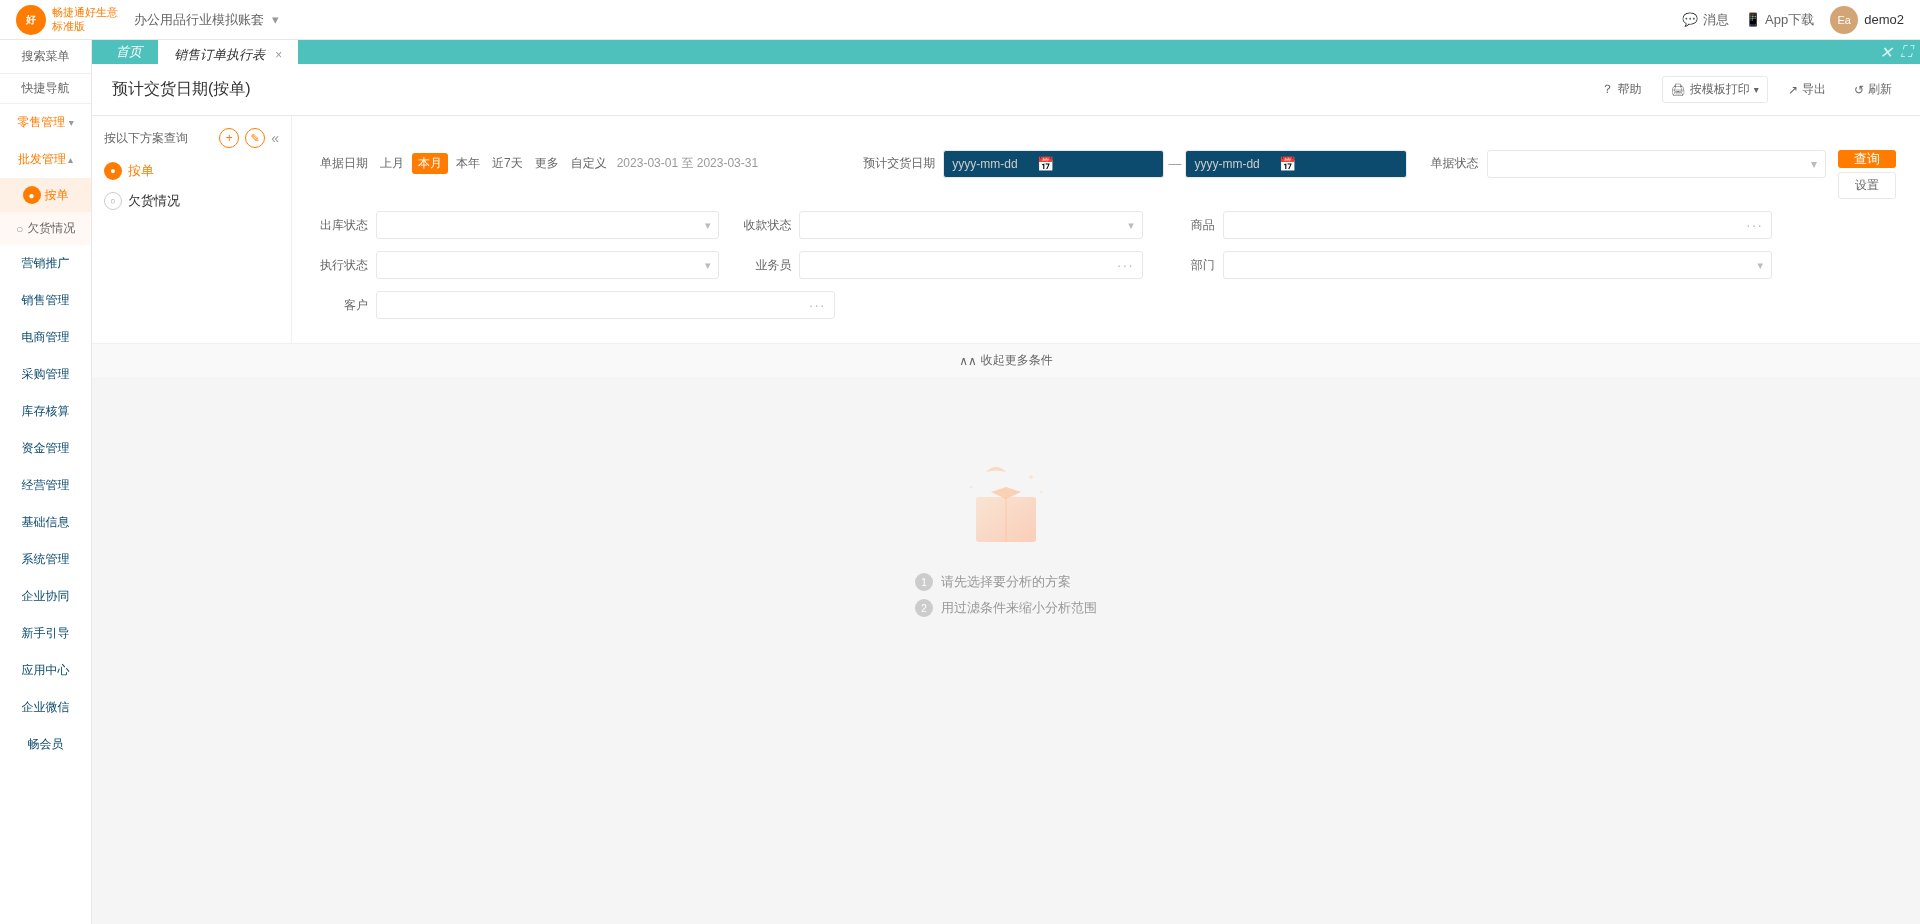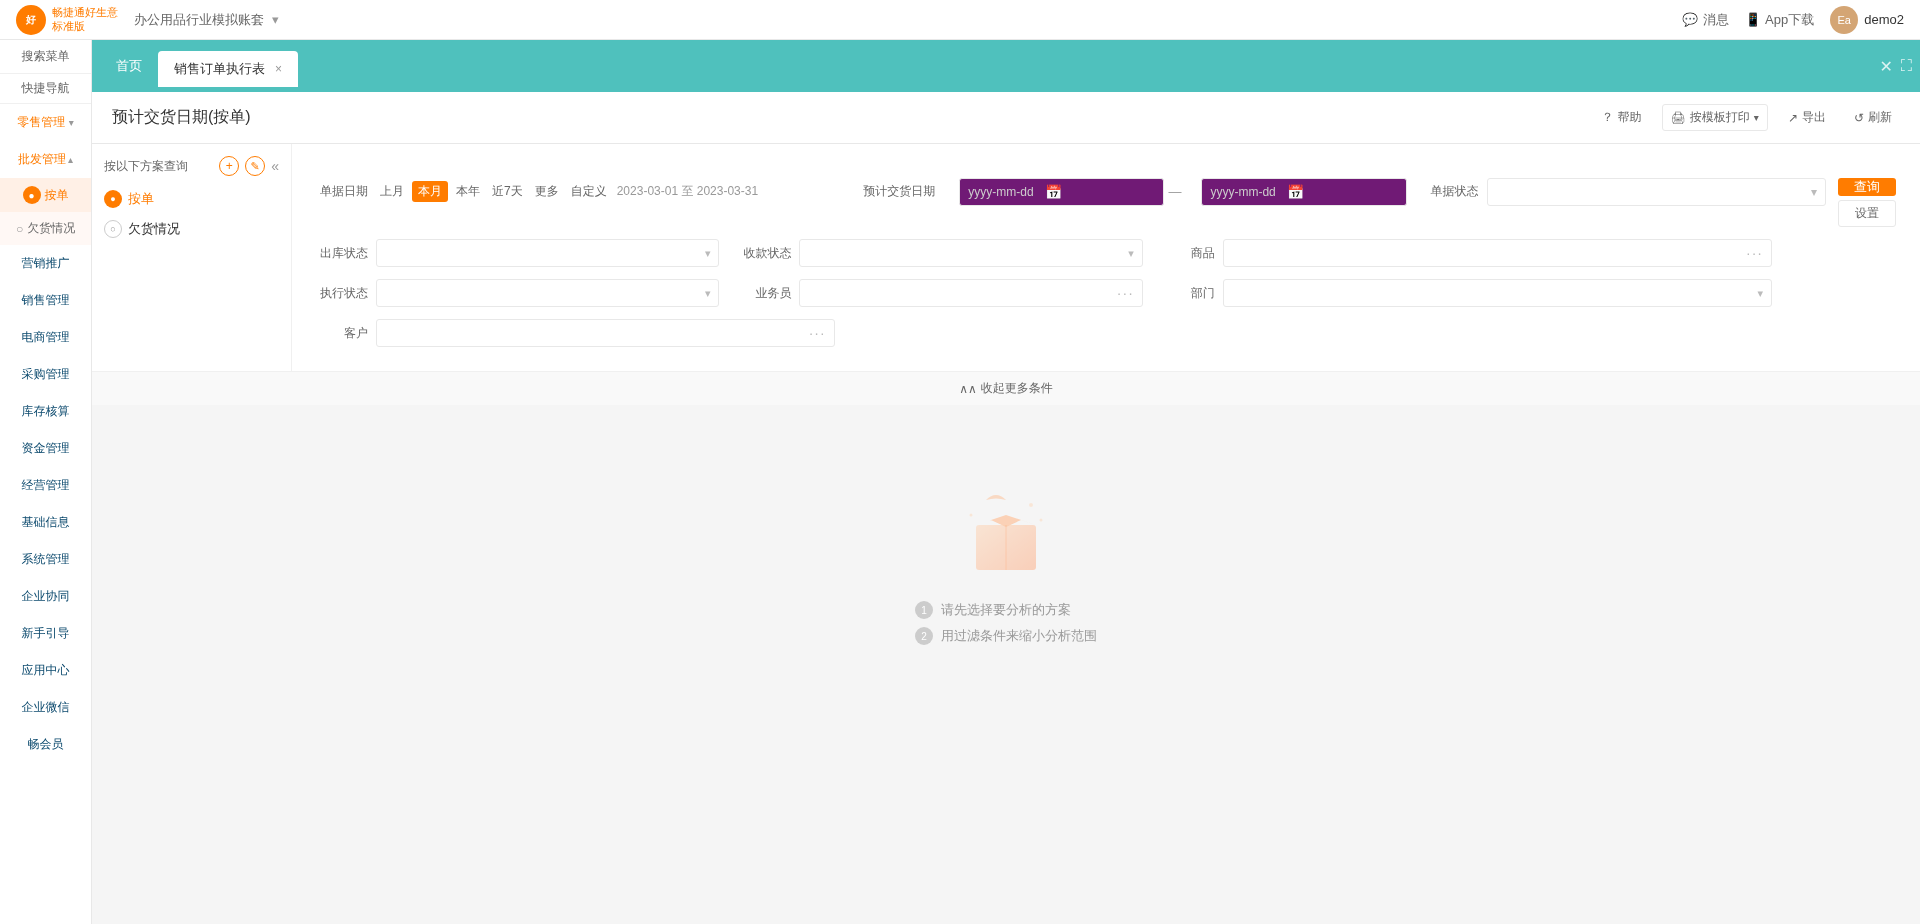--- a/index.html
+++ b/index.html
@@ -28,21 +28,21 @@
     .sidebar-item.has-arrow { display: flex; align-items: center; justify-content: center; gap: 2px; }
     .sidebar-arrow { font-size: 10px; color: #999; }
     .sidebar-sub { background: #fff8f5; }
     .sidebar-sub-item { padding: 8px 0; text-align: center; font-size: 12px; color: #666; cursor: pointer; }
     .sidebar-sub-item.active { color: #ff7c00; background: #fff0e6; }
 
     
     .content-area { flex: 1; display: flex; flex-direction: column; overflow: hidden; }
 
     
-    .tab-bar { background: #4fc1bd; display: flex; align-items: center; height: 52px; padding: 0 8px; flex-shrink: 0; justify-content: space-between; }
+    .tab-bar { background: #4fc1bd; display: flex; align-items: center; height: 24px; padding: 0 8px; flex-shrink: 0; justify-content: space-between; font-style: italic; }
     .tab-bar-left { display: flex; align-items: center; gap: 0; }
     .tab-item { padding: 0 16px; height: 40px; display: flex; align-items: center; font-size: 13px; cursor: pointer; color: rgba(255,255,255,0.85); gap: 6px; }
     .tab-item.home { color: #fff; font-weight: 500; }
     .tab-item.active { background: #fff; color: #333; border-radius: 4px 4px 0 0; margin-top: 6px; height: 36px; }
     .tab-close { font-size: 12px; color: #999; margin-left: 4px; }
     .tab-bar-right { display: flex; align-items: center; gap: 8px; }
     .tab-bar-icon { color: #fff; font-size: 16px; cursor: pointer; opacity: 0.8; }
 
     
     .page-content { flex: 1; overflow-y: auto; background: #f5f5f5; padding: 0; }
@@ -67,21 +67,21 @@
     .filter-left-item.active { color: #ff7c00; }
     .filter-left-item .item-icon { width: 18px; height: 18px; border-radius: 50%; background: #ff7c00; color: #fff; display: flex; align-items: center; justify-content: center; font-size: 10px; }
     .filter-left-item .item-icon-outline { width: 18px; height: 18px; border-radius: 50%; border: 1px solid #ccc; color: #999; display: flex; align-items: center; justify-content: center; font-size: 10px; }
     .filter-row { display: flex; align-items: center; margin-bottom: 12px; gap: 12px; }
     .filter-item { display: flex; align-items: center; gap: 8px; flex: 1; }
     .filter-label { font-size: 12px; color: #666; white-space: nowrap; min-width: 60px; text-align: right; }
     .filter-input { flex: 1; height: 28px; border: 1px solid #e8e8e8; border-radius: 3px; padding: 0 8px; font-size: 12px; color: #333; background: #fff; display: flex; align-items: center; justify-content: space-between; position: relative; }
     .filter-input .dropdown-arrow { color: #bbb; font-size: 11px; }
     .filter-input .dots { color: #bbb; font-size: 14px; letter-spacing: 1px; }
     .date-range { display: flex; align-items: center; gap: 4px; flex: 1; }
-    .date-input { height: 28px; border: 1px solid #e8e8e8; border-radius: 3px; padding: 0 8px; font-size: 12px; color: #999; background: #701a75; display: flex; align-items: center; gap: 12px; flex: 1; margin-left: 16px; }
+    .date-input { height: 28px; border: 1px solid #e8e8e8; border-radius: 3px; padding: 0 8px; font-size: 12px; color: #999; background: #0c4a6e; display: flex; align-items: center; gap: 20px; flex: 1; }
     .date-sep { color: #999; }
     .date-tag-row { display: flex; gap: 4px; align-items: center; }
     .date-tag { font-size: 12px; color: #666; cursor: pointer; padding: 2px 4px; }
     .date-tag.active { background: #ff7c00; color: #fff; border-radius: 3px; padding: 2px 6px; }
 
     .status-select { flex: 1; height: 28px; border: 1px solid #e8e8e8; border-radius: 3px; padding: 0 8px; font-size: 12px; color: #333; display: flex; align-items: center; justify-content: space-between; background: #fff; }
 
     .collapse-bar { text-align: center; padding: 8px 0; cursor: pointer; font-size: 12px; color: #666; background: #f9f9f9; border-top: 1px solid #f0f0f0; display: flex; align-items: center; justify-content: center; gap: 4px; }
 
     

